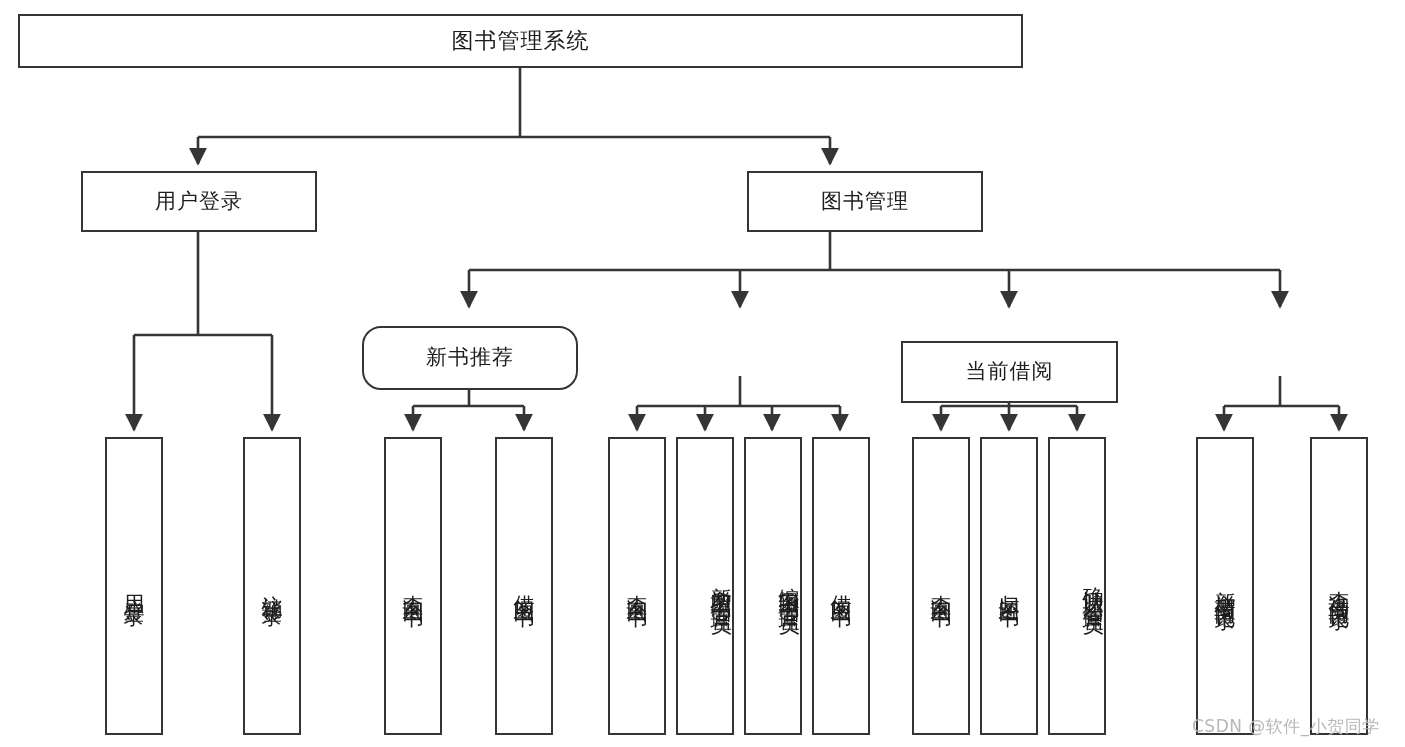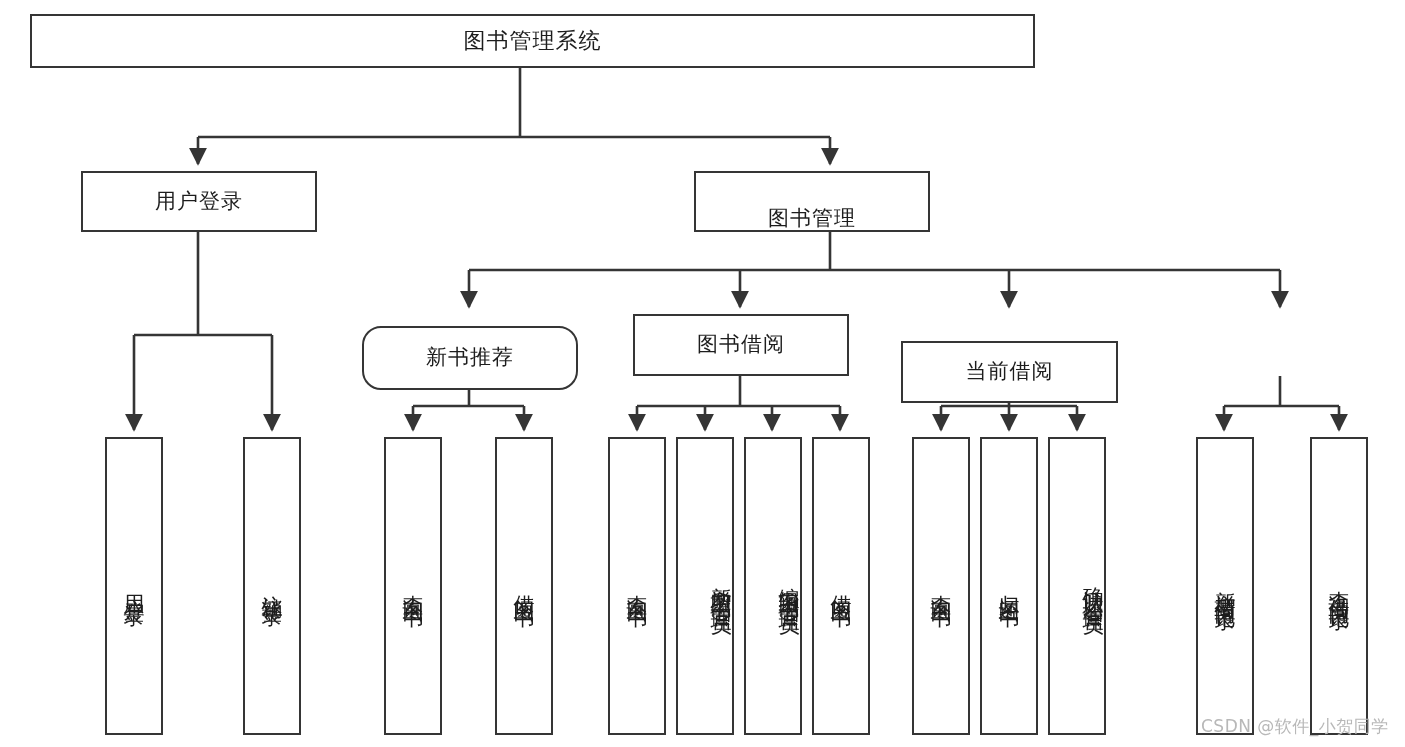--- a/index.html
+++ b/index.html
@@ -53,21 +53,20 @@
   }
   .node-v.tall { align-items: flex-start; padding-top: 4px; }
   .node-v.mid  { align-items: center; padding-top: 0; }
   .watermark {
     position: absolute;
     color: #b8b8b8;
     font-size: 17px;
     white-space: nowrap;
     z-index: 3;
     letter-spacing: 0.5px;
-    margin-left: 9px;
   }
 </style>
 </head>
 <body>
 
 <div id="canvas">
 
   <svg id="wires" viewBox="0 0 1405 747" xmlns="http://www.w3.org/2000/svg">
     <defs>
       <marker id="arw" viewBox="0 0 10 10" refX="9" refY="5" markerWidth="7" markerHeight="7" orient="auto-start-reverse">
@@ -111,36 +110,33 @@
       <path d="M 1009 406 L 1009 430" marker-end="url(#arw)"></path>
       <path d="M 1077 406 L 1077 430" marker-end="url(#arw)"></path>
 
       <path d="M 1280 376 L 1280 406"></path>
       <path d="M 1224 406 L 1339 406"></path>
       <path d="M 1224 406 L 1224 430" marker-end="url(#arw)"></path>
       <path d="M 1339 406 L 1339 430" marker-end="url(#arw)"></path>
     </g>
   </svg>
 
-  <div class="node node-h node-root" style="left:18px; top:14px; width:1005px; height:54px;margin-left:12px;">
+  <div class="node node-h node-root" style="left:18px; top:14px; width:1005px; height:54px;">
     <span>图书管理系统</span>
   </div>
 
   <div class="node node-h" style="left:81px; top:171px; width:236px; height:61px;">
     <span>用户登录</span>
   </div>
-  <div class="node node-h" style="left:694px; top:171px; width:236px; height:61px;align-items:flex-end;">
+  <div class="node node-h" style="left:747px; top:171px; width:236px; height:61px;">
     <span>图书管理</span>
   </div>
 
   <div class="node node-h" style="left:362px; top:326px; width:216px; height:64px;border-radius:19px;">
     <span>新书推荐</span>
-  </div>
-  <div class="node node-h" style="left:633px; top:314px; width:216px; height:62px;">
-    <span>图书借阅</span>
   </div>
   <div class="node node-h" style="left:901px; top:314px; width:217px; height:62px;margin-top:27px;">
     <span>当前借阅</span>
   </div>
 
   <div class="node node-v mid" style="left:105px; top:437px; width:58px; height:298px;">
     <span>用户登录</span>
   </div>
   <div class="node node-v mid" style="left:243px; top:437px; width:58px; height:298px;">
     <span>注销登录</span>

